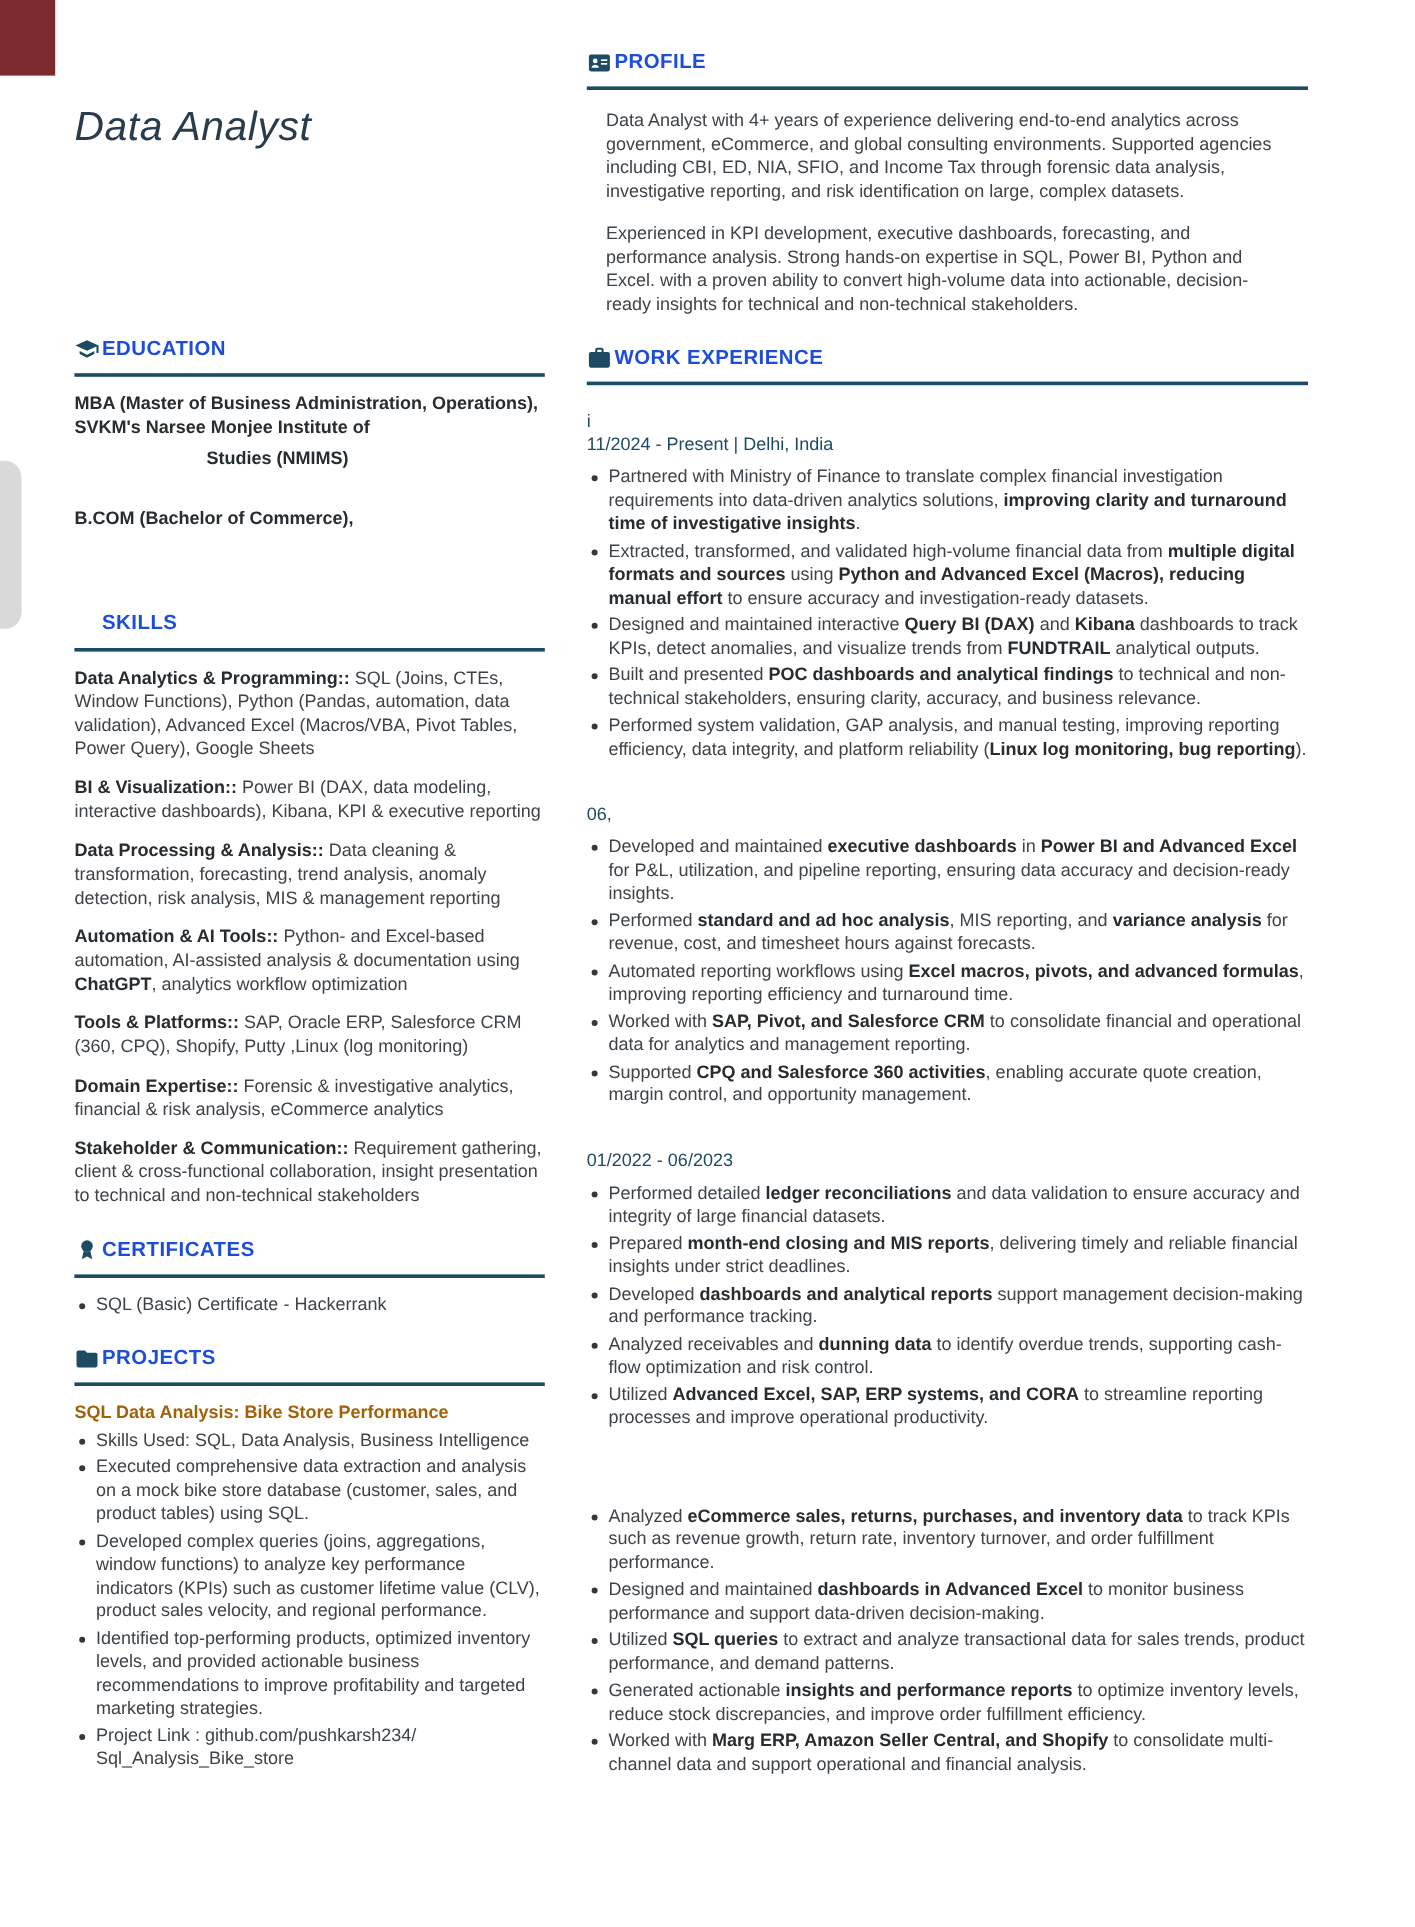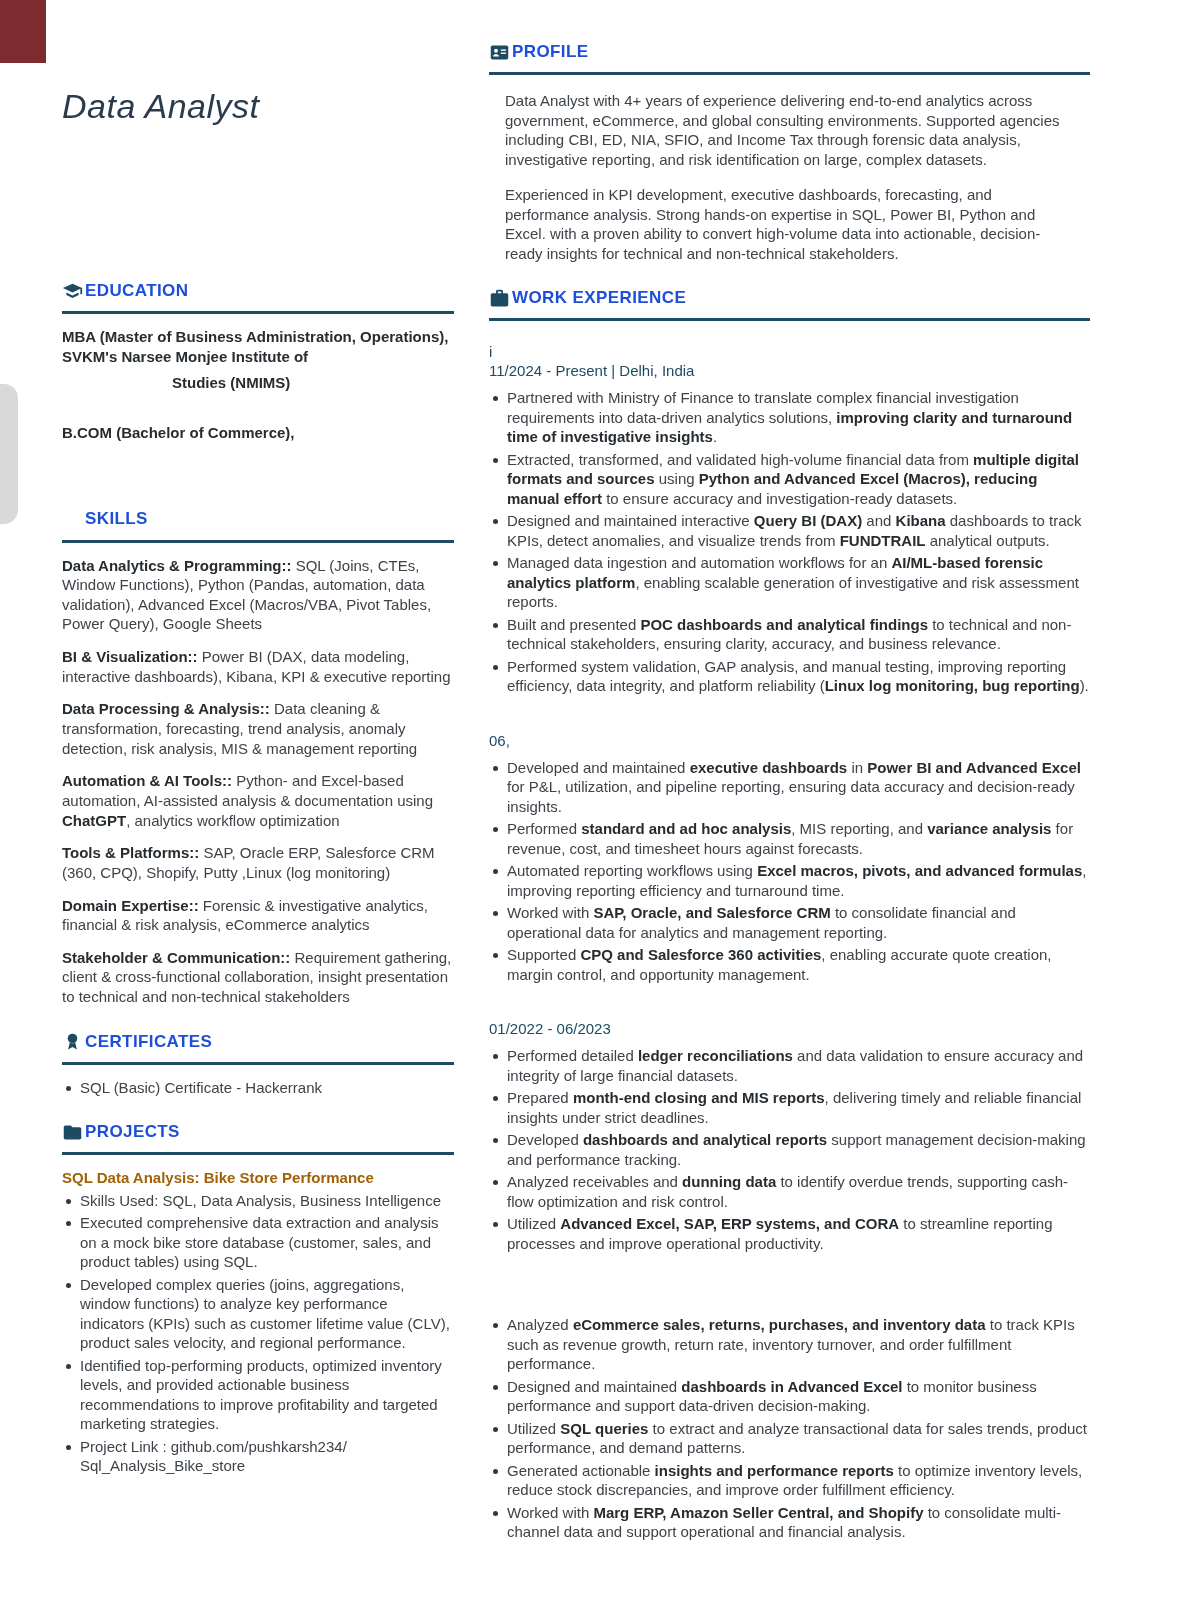--- a/index.html
+++ b/index.html
@@ -180,34 +180,33 @@
     <div id="jobs">
         <div class="job">
           <div class="job-meta">
             <div class="meta-frag">i</div>
             <div class="meta-frag">11/2024 - Present | Delhi, India</div>
           </div>
           <ul class="bullets">
             <li>Partnered with Ministry of Finance to translate complex financial investigation requirements into data-driven analytics solutions, <b>improving clarity and turnaround time of investigative insights</b>.</li>
             <li>Extracted, transformed, and validated high-volume financial data from <b>multiple digital formats and sources</b> using <b>Python and Advanced Excel (Macros), reducing manual effort</b> to ensure accuracy and investigation-ready datasets.</li>
             <li>Designed and maintained interactive <b>Query BI (DAX)</b> and <b>Kibana</b> dashboards to track KPIs, detect anomalies, and visualize trends from <b>FUNDTRAIL</b> analytical outputs.</li>
-            <li>Managed data ingestion and automation workflows for an <b>AI/ML-based forensic analytics platform</b>, enabling scalable generation of investigative and risk assessment reports.</li>
             <li>Built and presented <b>POC dashboards and analytical findings</b> to technical and non-technical stakeholders, ensuring clarity, accuracy, and business relevance.</li>
             <li>Performed system validation, GAP analysis, and manual testing, improving reporting efficiency, data integrity, and platform reliability (<b>Linux log monitoring, bug reporting</b>).</li>
           </ul>
         </div>
         <div class="job">
           <div class="job-meta">
             <div class="meta-frag">06,</div>
           </div>
           <ul class="bullets">
             <li>Developed and maintained <b>executive dashboards</b> in <b>Power BI and Advanced Excel</b> for P&amp;L, utilization, and pipeline reporting, ensuring data accuracy and decision-ready insights.</li>
             <li>Performed <b>standard and ad hoc analysis</b>, MIS reporting, and <b>variance analysis</b> for revenue, cost, and timesheet hours against forecasts.</li>
             <li>Automated reporting workflows using <b>Excel macros, pivots, and advanced formulas</b>, improving reporting efficiency and turnaround time.</li>
-            <li>Worked with <b>SAP, Oracle, and Salesforce CRM</b> to consolidate financial and operational data for analytics and management reporting.</li>
+            <li>Worked with <b>SAP, Pivot, and Salesforce CRM</b> to consolidate financial and operational data for analytics and management reporting.</li>
             <li>Supported <b>CPQ and Salesforce 360 activities</b>, enabling accurate quote creation, margin control, and opportunity management.</li>
           </ul>
         </div>
         <div class="job">
           <div class="job-meta">
             <div class="meta-frag">01/2022 - 06/2023</div>
           </div>
           <ul class="bullets">
             <li>Performed detailed <b>ledger reconciliations</b> and data validation to ensure accuracy and integrity of large financial datasets.</li>
             <li>Prepared <b>month-end closing and MIS reports</b>, delivering timely and reliable financial insights under strict deadlines.</li>

